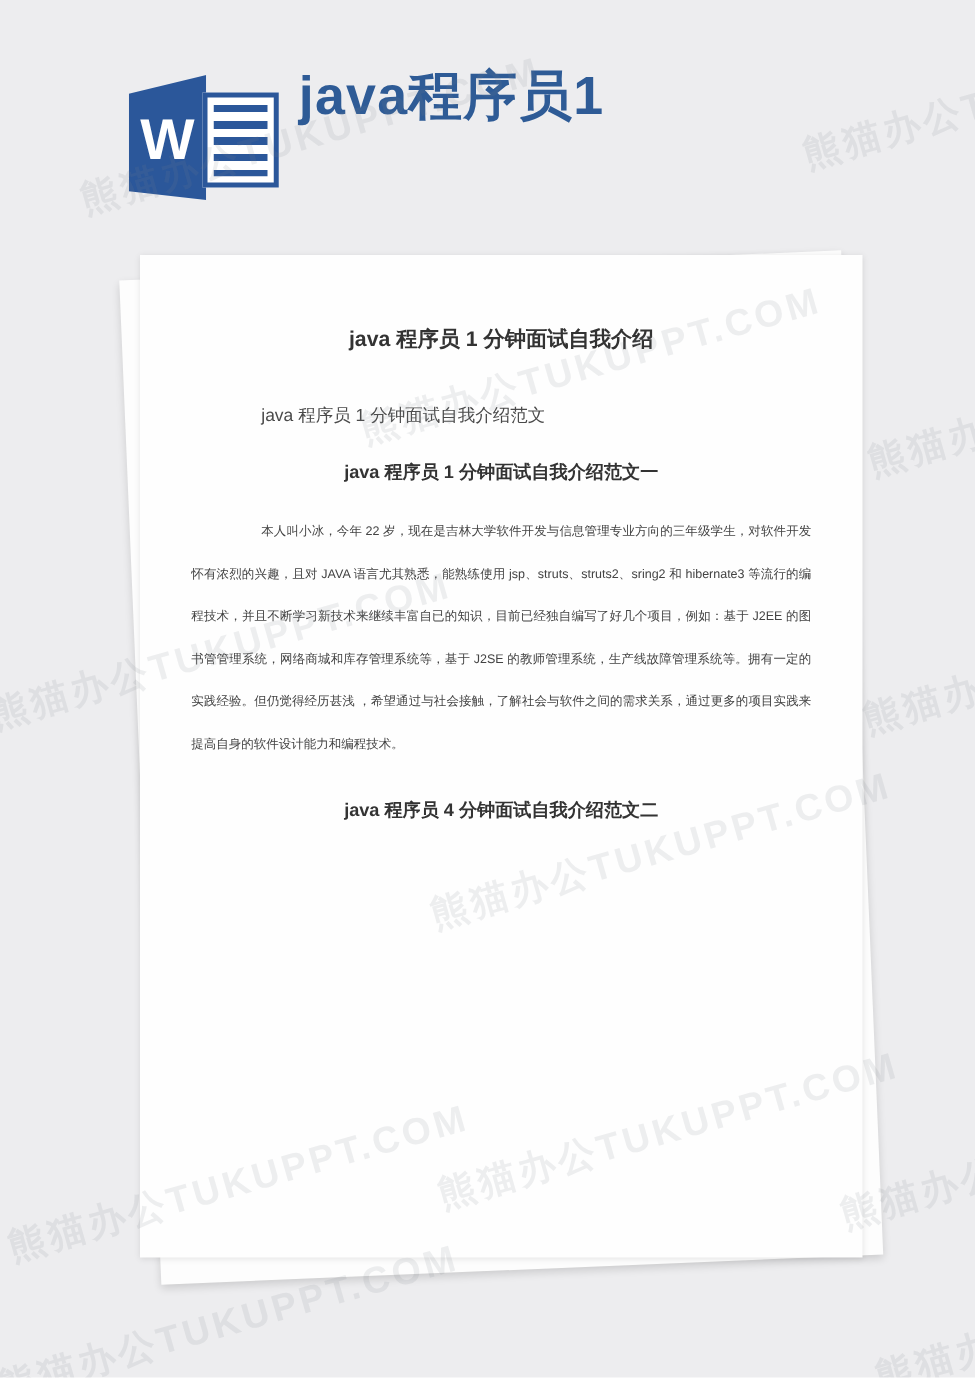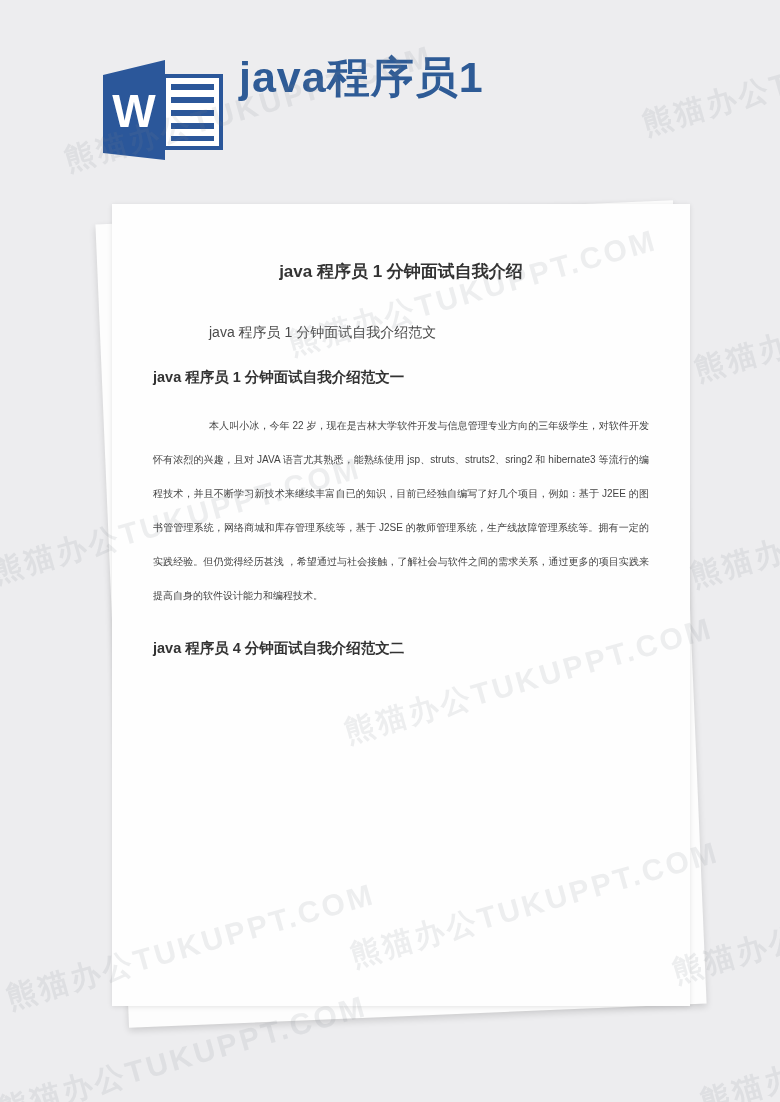--- a/index.html
+++ b/index.html
@@ -69,21 +69,21 @@
     text-align: center;
     font-size: 17px; font-weight: 700; color: #333333;
   }
   .doc-subtitle {
     margin: 41px 0 0 0;
     font-size: 14px; color: #4a4a4a;
     text-indent: 56px;
   }
   .section-heading {
     margin: 26px 0 22px 0;
-    text-align: left;
+    text-align: center;
     font-size: 14.5px; font-weight: 700; color: #333333;
   }
   .body-para {
     margin: 0 0 14px 0;
     font-size: 10px; line-height: 34px;
     text-align: justify;
     text-indent: 56px;
     color: #434343;
   }
 

